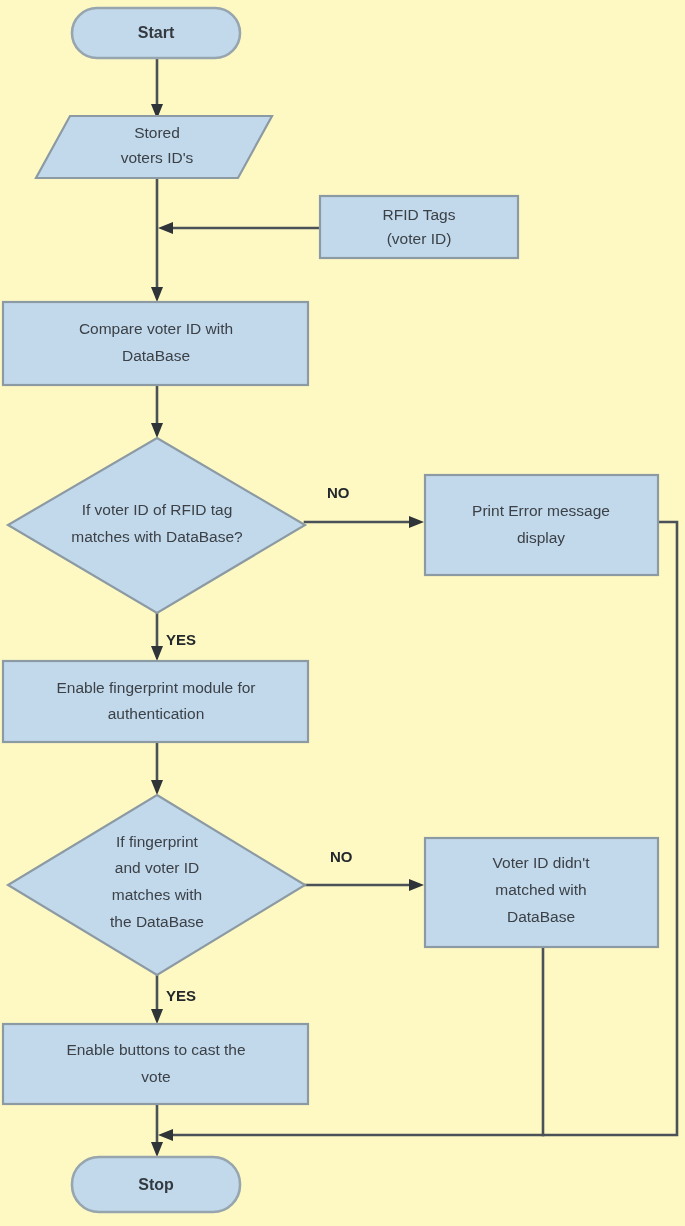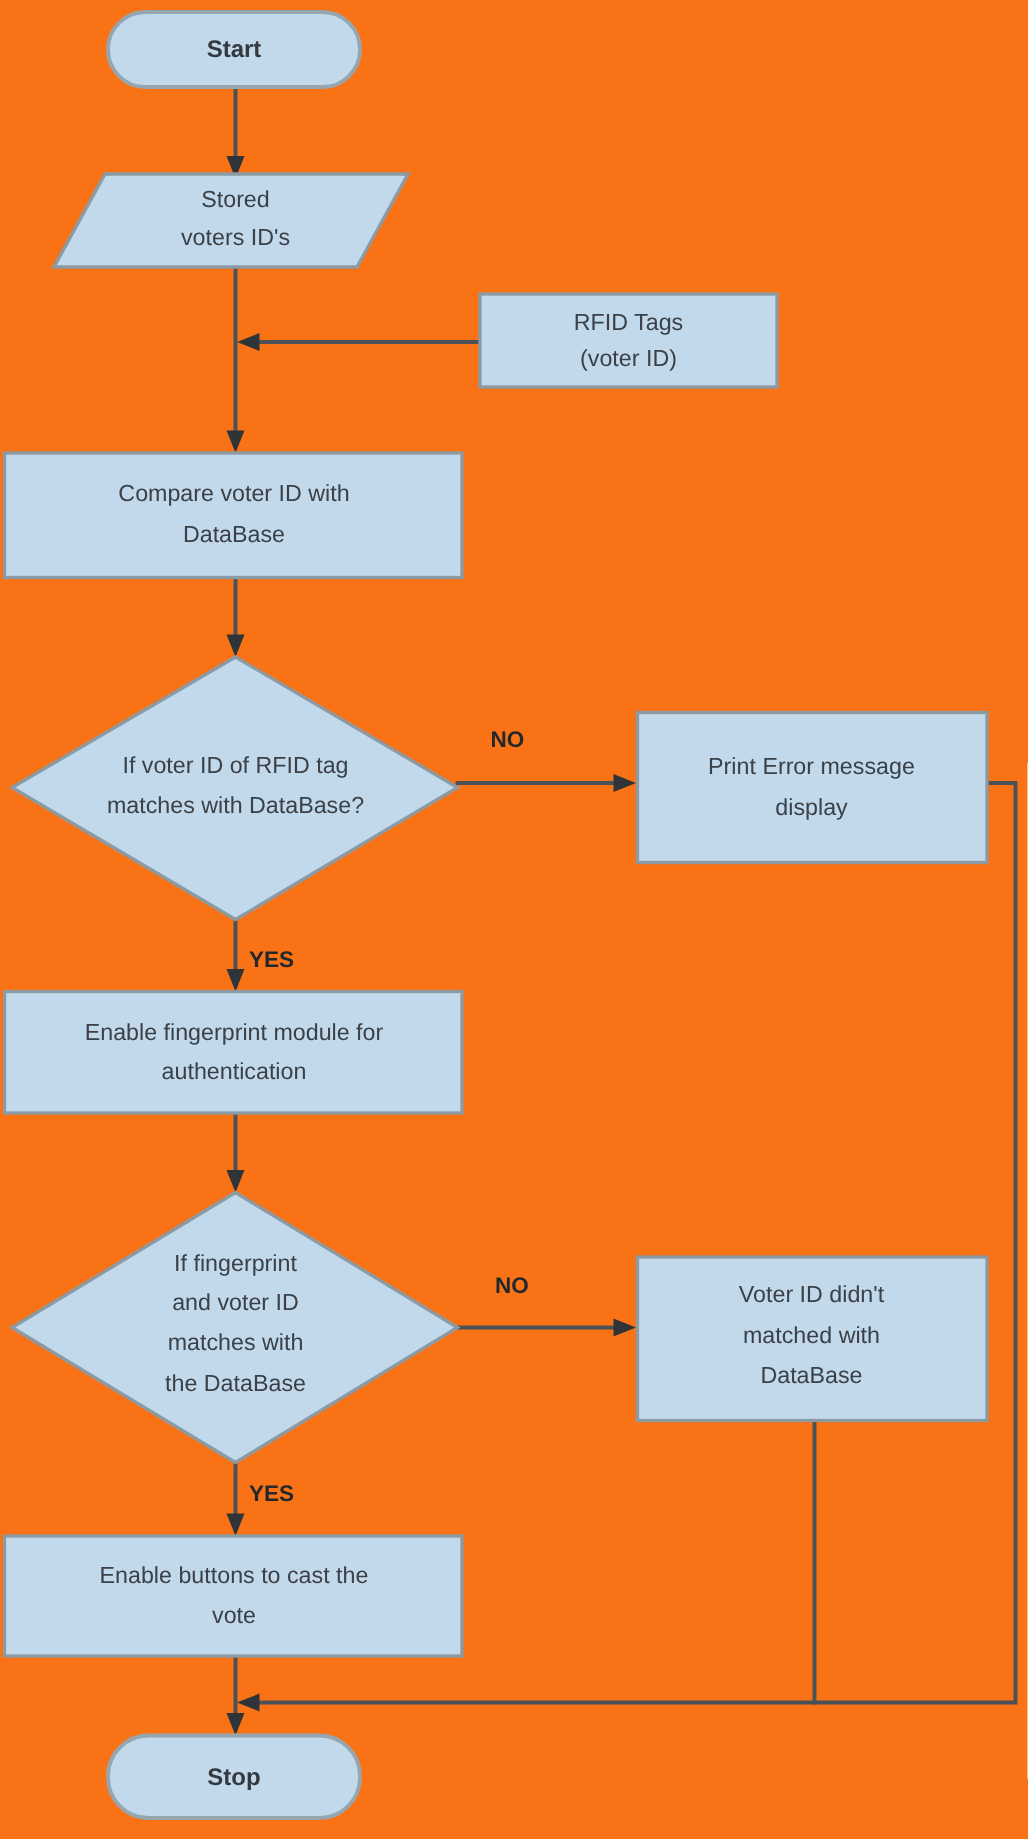--- a/index.html
+++ b/index.html
@@ -11,21 +11,21 @@
   body {
     width: 685px;
     height: 1226px;
     overflow: hidden;
     font-family: "Liberation Sans", sans-serif;
   }
   #flow-root {
     position: relative;
     width: 685px;
     height: 1226px;
-    background: #f97316;
+    background: #fef9c3;
   }
   svg#flowchart {
     display: block;
     width: 685px;
     height: 1226px;
   }
   .node-shape {
     fill: #c2d9ec;
     stroke: #8c9aa3;
     stroke-width: 2.2;

